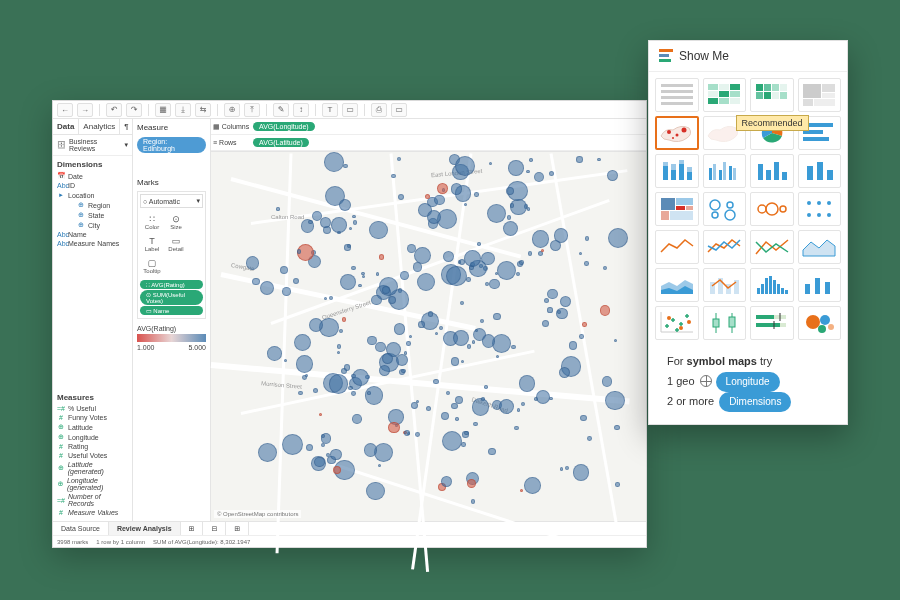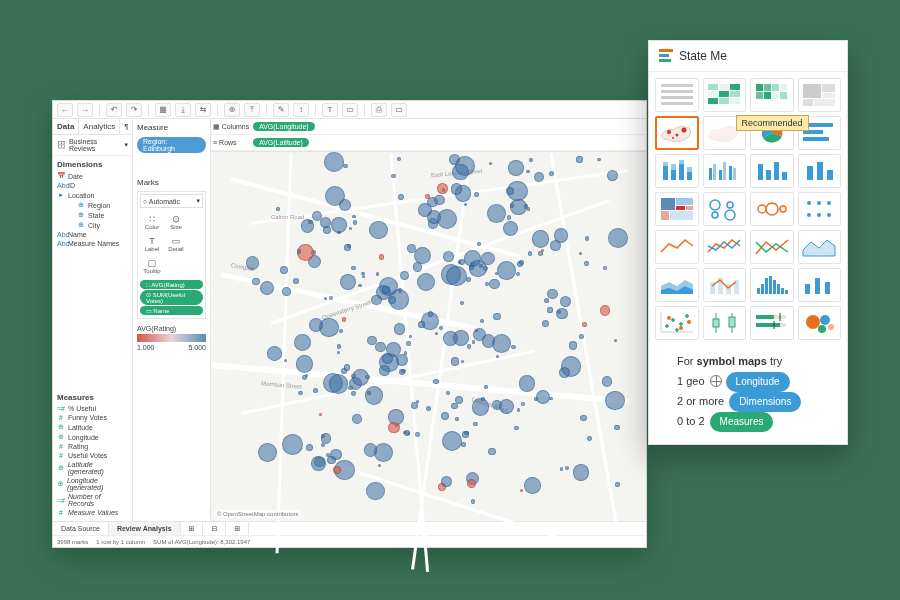--- a/index.html
+++ b/index.html
@@ -52,21 +52,21 @@
   
   .showme{ position:absolute; right:52px; top:40px; width:200px; background:#fff; box-shadow:0 12px 30px rgba(0,0,0,.3); border:1px solid #e0e0e0; font-size:11px; color:#333;}
   .sm-head{ display:flex; align-items:center; gap:6px; padding:8px 10px; border-bottom:1px solid #eee; font-size:12px;}
   .sm-logo{ width:14px; height:14px; display:flex; flex-direction:column; gap:2px;}
   .sm-logo span{ display:block; height:3px;}
   .sm-grid{ display:grid; grid-template-columns:repeat(4,1fr); gap:4px; padding:6px;}
   .sm-cell{ height:34px; border:1px solid #e4e4e4; border-radius:2px; display:flex; align-items:center; justify-content:center; position:relative; background:#fff;}
   .sm-cell svg{ width:36px; height:26px;}
   .sm-cell.selected{ border:2px solid #e8701a;}
   .sm-tip{ position:absolute; left:32px; top:-2px; background:#ffe9a8; border:1px solid #c7a94a; font-size:9px; padding:2px 5px; white-space:nowrap; z-index:5;}
-  .sm-sugg{ padding:6px 28px 12px; font-size:11px; line-height:1.8;}
+  .sm-sugg{ padding:6px 18px 12px; font-size:11px; line-height:1.8;}
   .sm-pill{ display:inline-block; color:#fff; border-radius:10px; padding:1px 10px; font-size:10px; margin-left:2px;}
   .sm-pill.blue{ background:#3a9bd6;}
   .sm-pill.green{ background:#2aa876;}
   .sm-globe{ display:inline-block; width:12px; height:12px; border-radius:50%; border:1px solid #777; position:relative; vertical-align:-2px; margin:0 2px;}
   .sm-globe::before{content:""; position:absolute; left:5px; top:0; bottom:0; width:1px; background:#777;}
   .sm-globe::after{content:""; position:absolute; top:5px; left:0; right:0; height:1px; background:#777;}
 </style>
 </head>
 <body>
 
@@ -552,21 +552,21 @@
   </div>
 </div>
 
 <div class="showme">
   <div class="sm-head">
     <span class="sm-logo">
       <span style="background:#e8701a;width:14px"></span>
       <span style="background:#5b8bb7;width:10px"></span>
       <span style="background:#2aa876;width:12px"></span>
     </span>
-    <span>State Me</span>
+    <span>Show Me</span>
   </div>
   <div class="sm-grid" id="sm-grid">
       <div class="sm-cell">
         <svg viewBox="0 0 36 26">
           <g fill="#ccc">
             <rect x="2" y="2" width="32" height="3"></rect>
             <rect x="2" y="8" width="32" height="3"></rect>
             <rect x="2" y="14" width="32" height="3"></rect>
             <rect x="2" y="20" width="32" height="3"></rect>
           </g>
@@ -859,15 +859,14 @@
             <circle cx="21" cy="19" r="4" fill="#2aa876"></circle>
             <circle cx="30" cy="17" r="3" fill="#f4b183"></circle>
           </g>
         </svg>
       </div>
     </div>
   <div class="sm-sugg">
     <div><span>For </span><b>symbol maps</b><span> try</span></div>
     <div><span>1 geo </span><span class="sm-globe"></span><span class="sm-pill blue">Longitude</span></div>
     <div><span>2 or more </span><span class="sm-pill blue">Dimensions</span></div>
-    <div><span>0 to 2 </span><span class="sm-pill green">Measures</span></div>
   </div>
 </div>
 
 </body></html>

